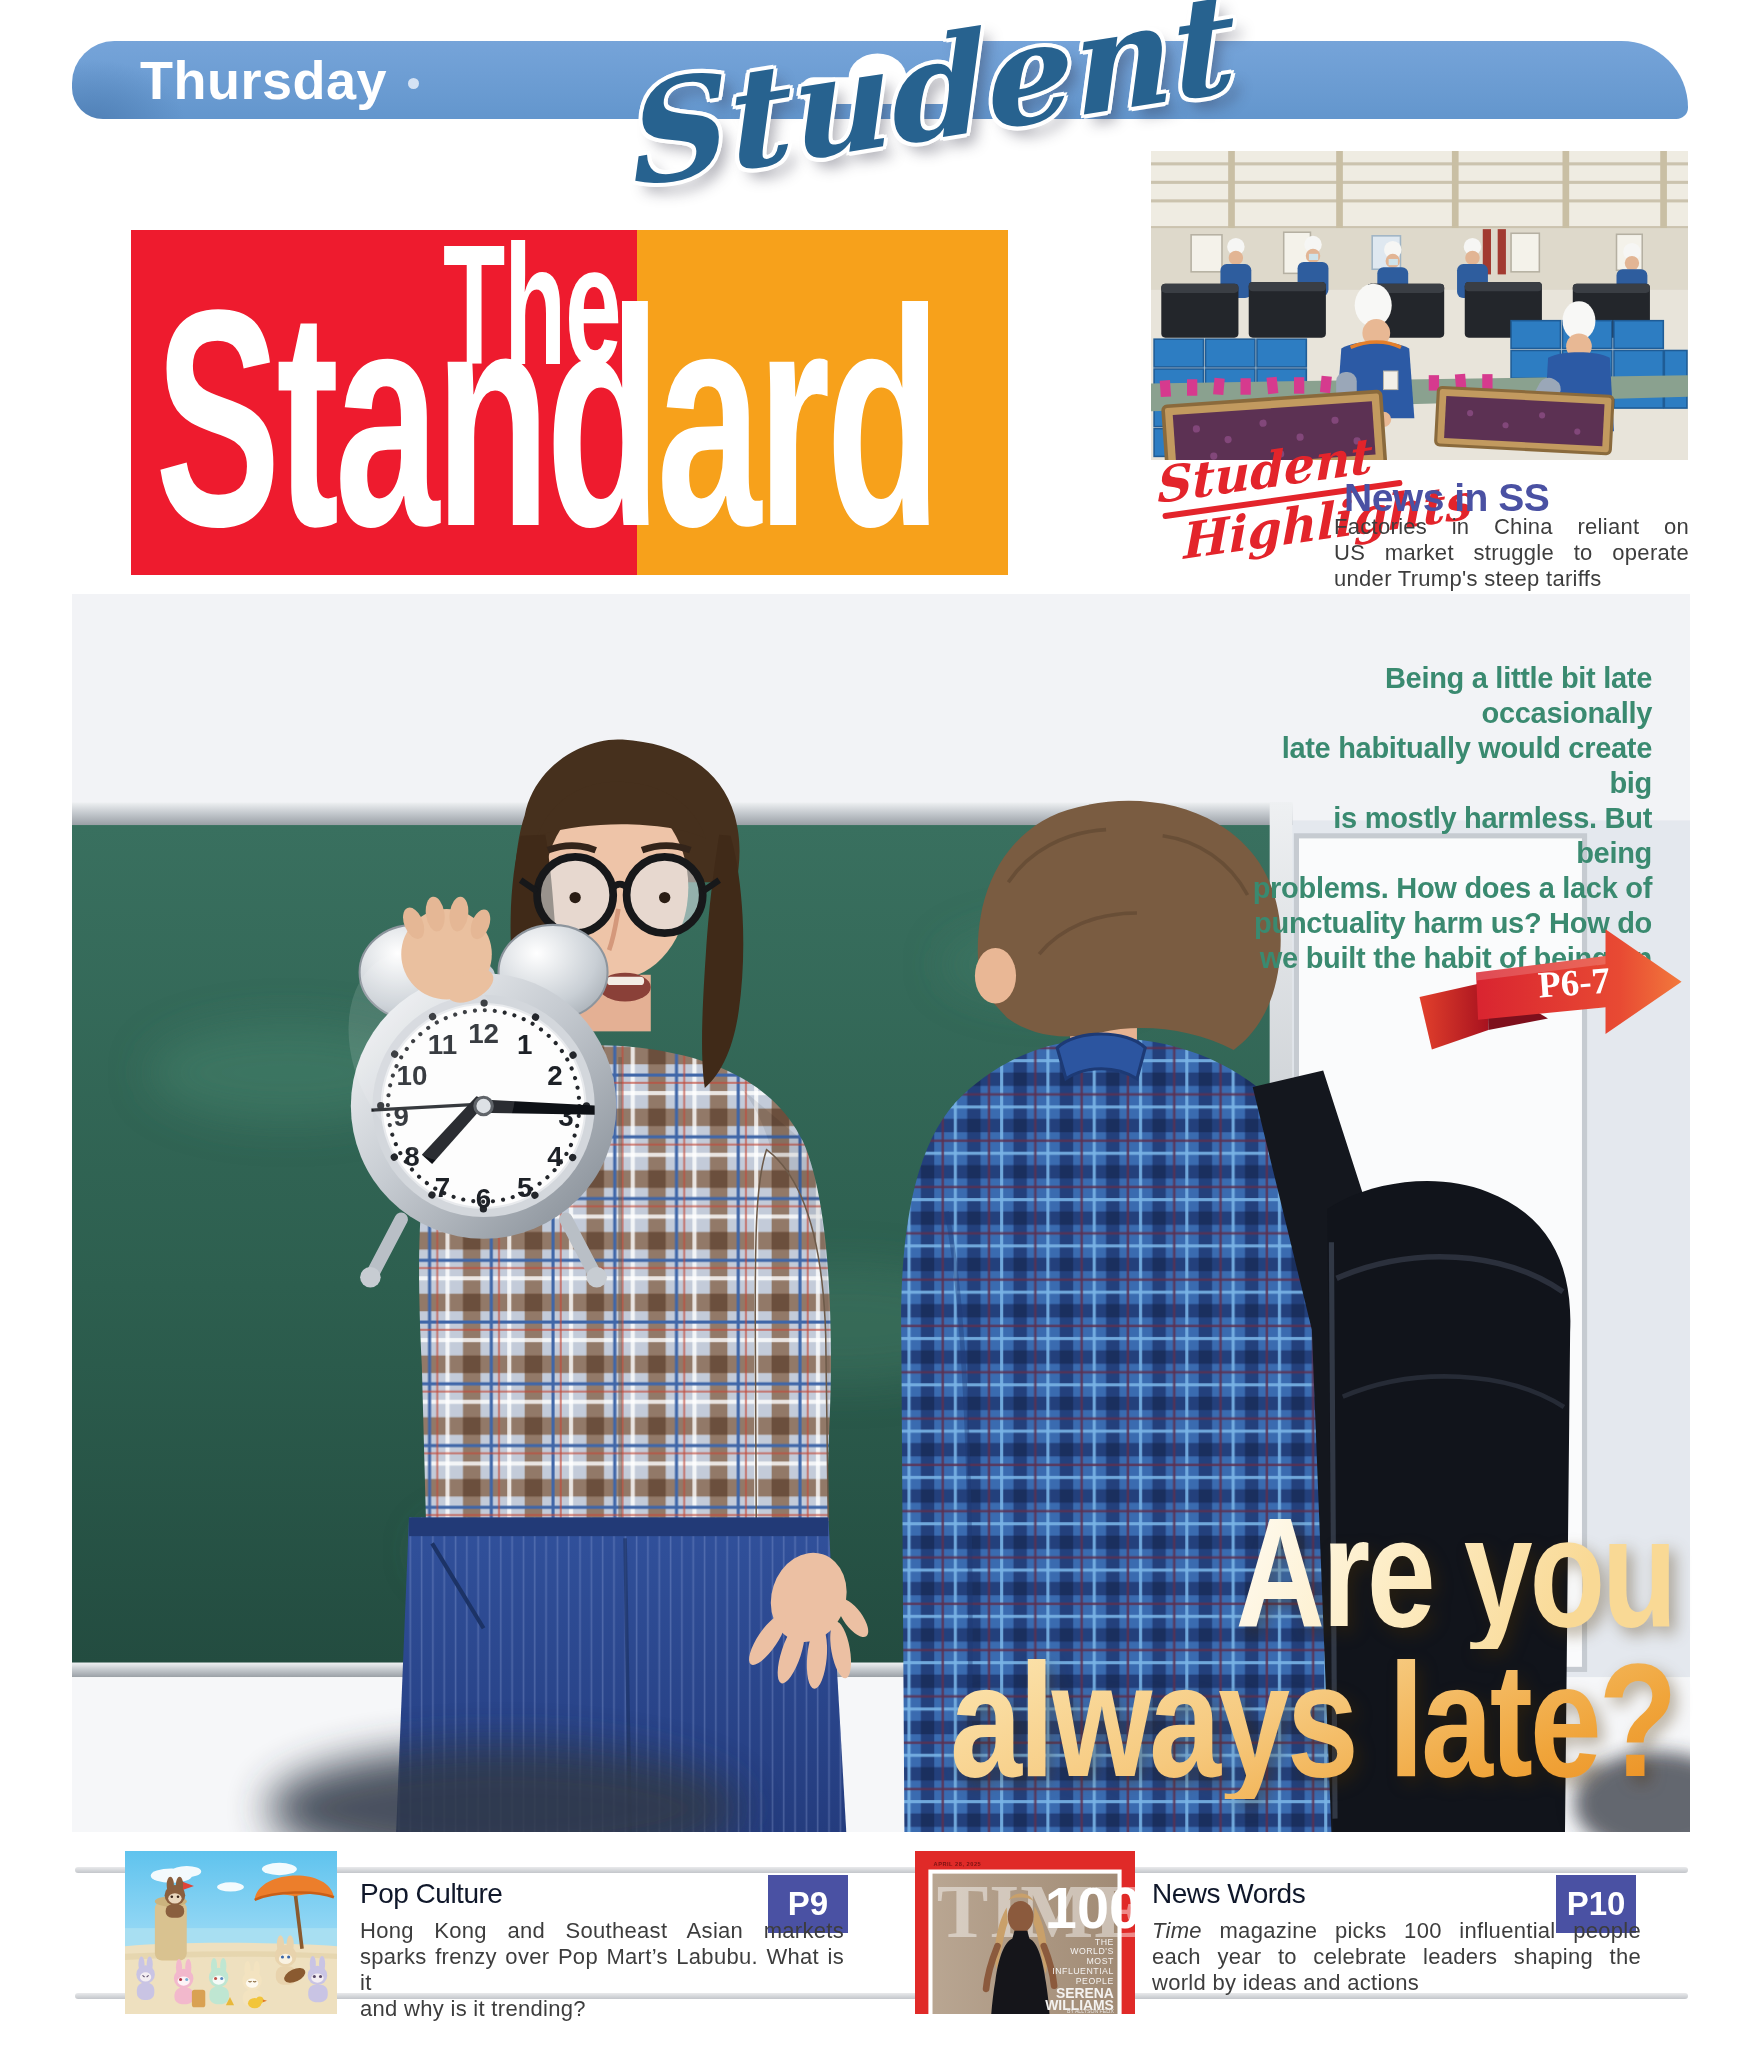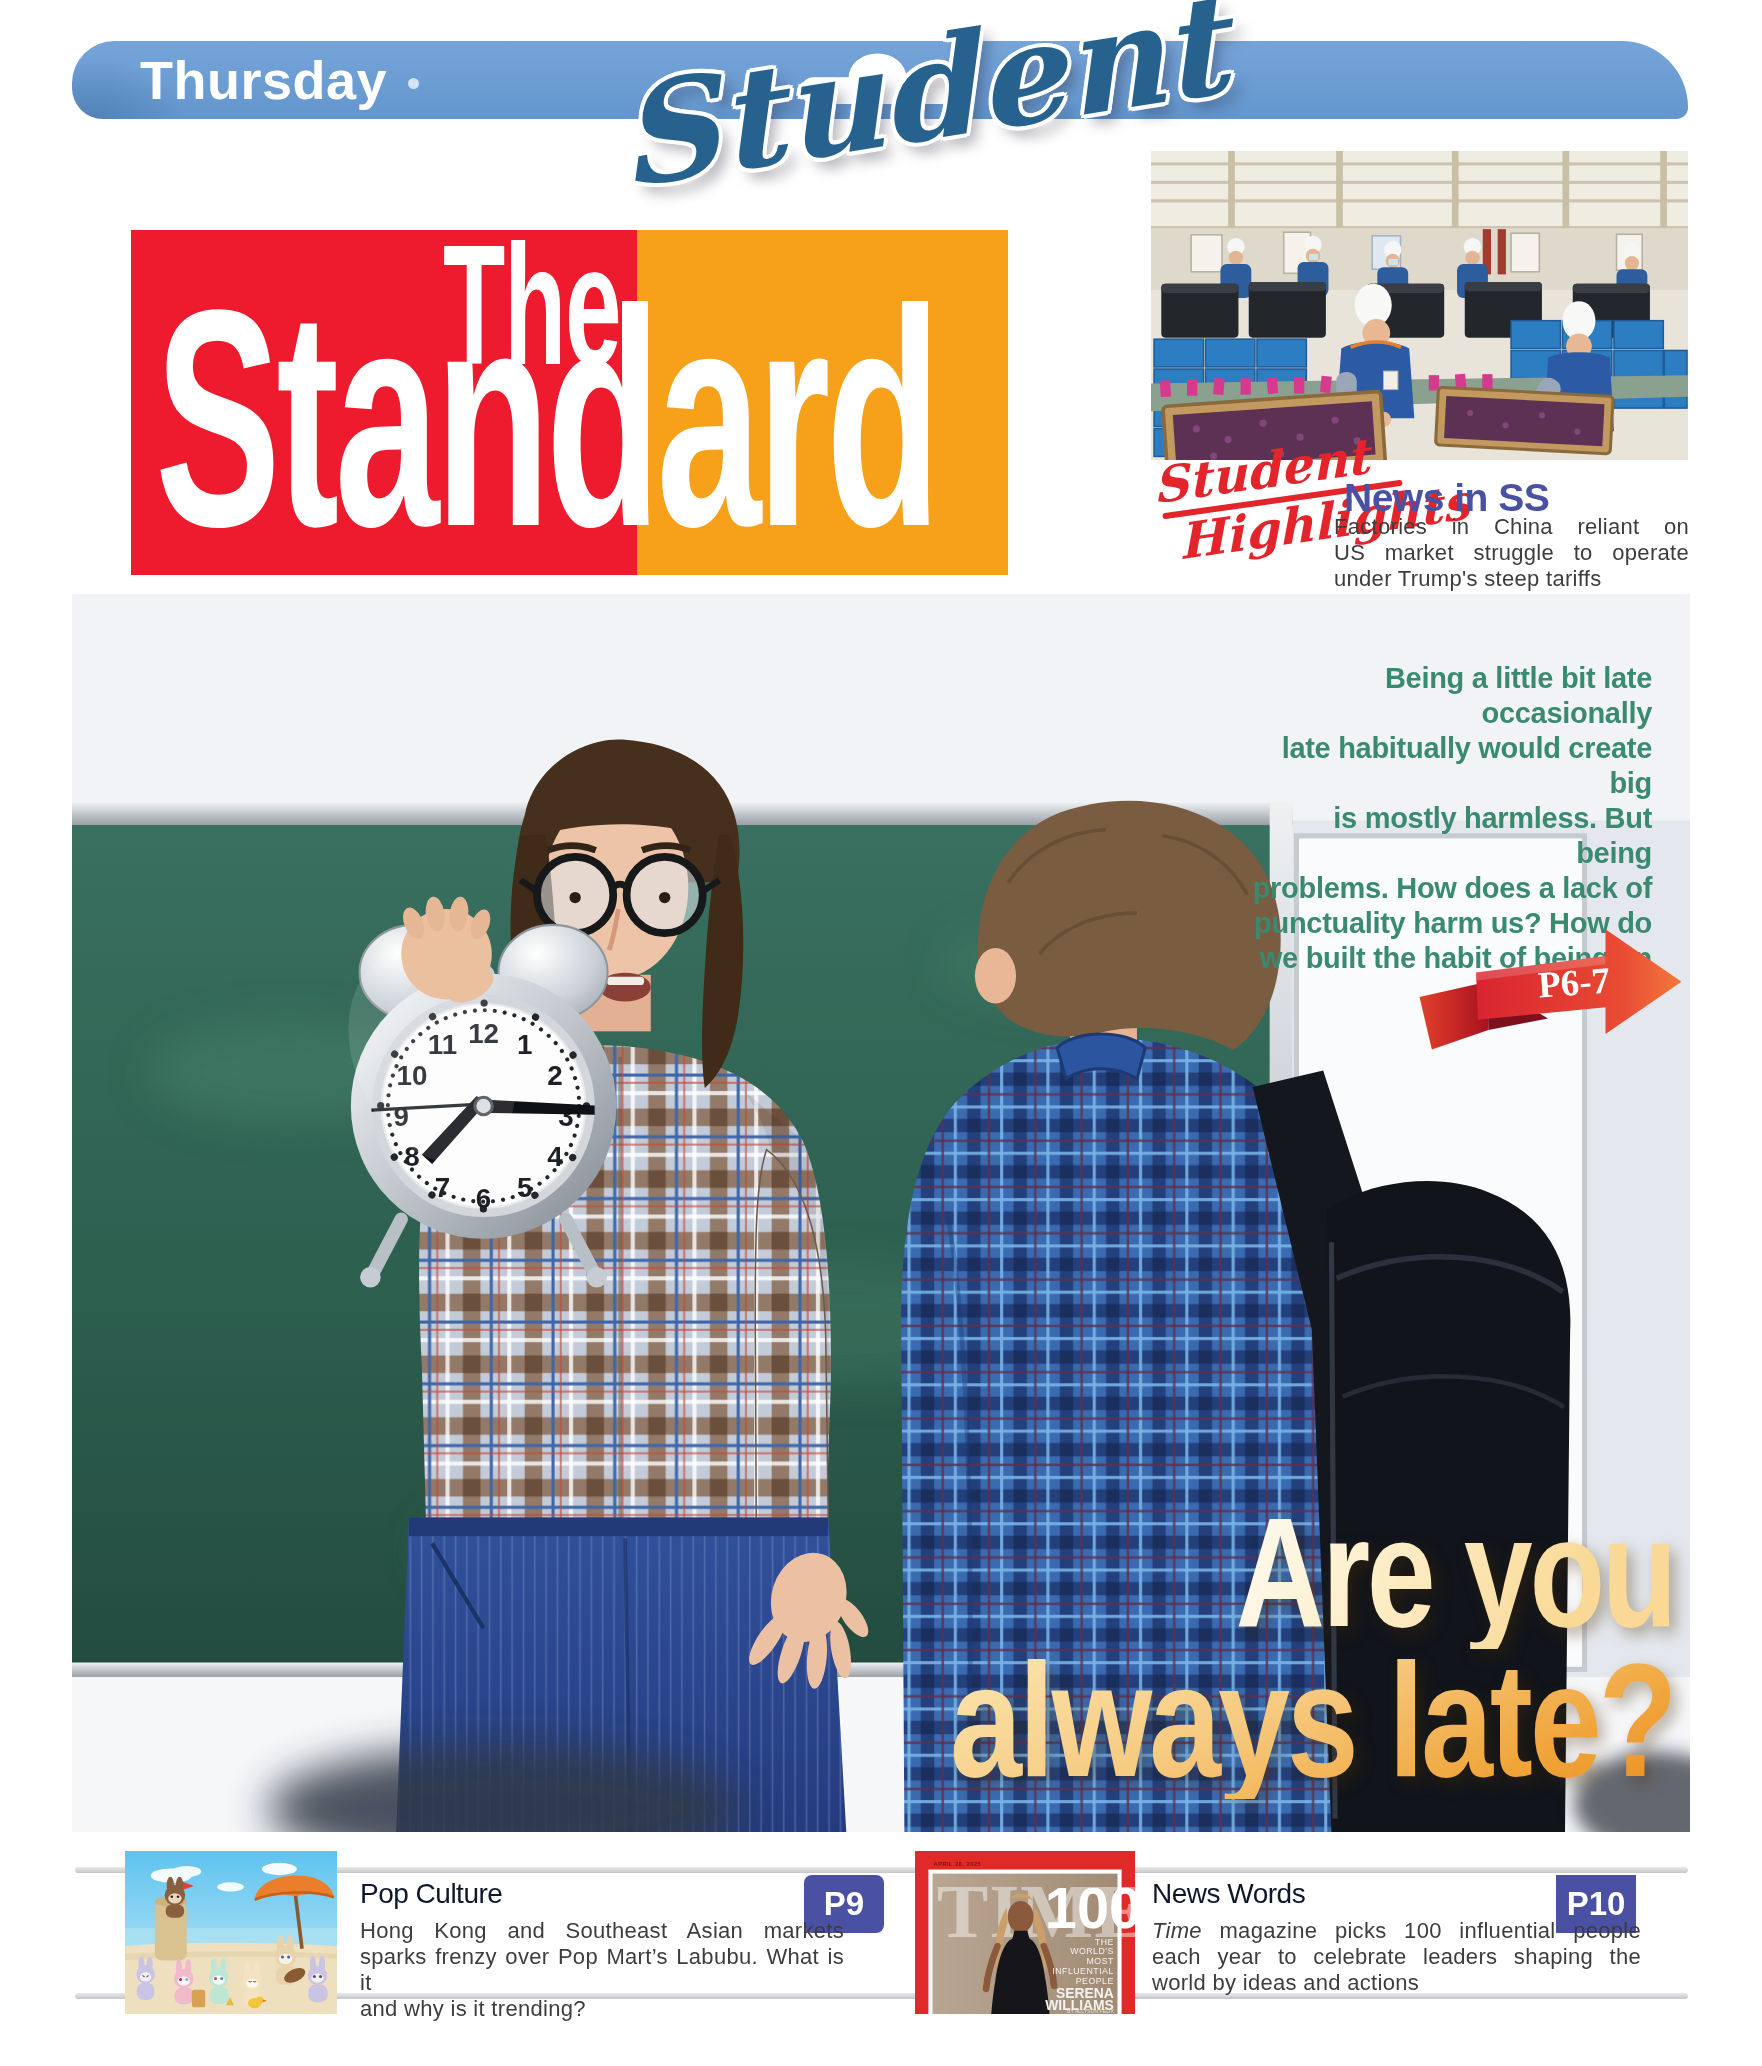--- a/index.html
+++ b/index.html
@@ -75,21 +75,21 @@
   .bar{position:absolute;left:75px;width:1613px;height:5.7px;border-radius:3.1px;
     background:linear-gradient(#e9eaec,#c3c6cb);}
   .bar1{top:1867px;} .bar2{top:1993px;}
   .labubu{position:absolute;left:125px;top:1851px;width:212px;height:163px;}
   .labubu svg,.timecover svg{width:100%;height:100%;display:block;}
   .timecover{position:absolute;left:915px;top:1851px;width:220px;height:163px;}
   .sec-h{position:absolute;font-size:28px;font-weight:normal;color:#0f172a;letter-spacing:-0.5px;}
   .poph{left:360px;top:1878px;} .nwh{left:1152px;top:1878px;}
   .badge{position:absolute;top:1875px;width:80px;height:58px;background:#4a51a3;color:#fff;
     display:flex;align-items:center;justify-content:center;font-weight:bold;font-size:33px;}
-  .b9{left:804px;border-radius:8px;} .b10{left:1556px;}
+  .b9{left:768px;} .b10{left:1556px;}
   .popb{position:absolute;left:360px;top:1918px;width:484px;}
   .nwb{position:absolute;left:1152px;top:1918px;width:489px;}
   .bodytext em{font-style:italic;}
 </style>
 </head>
 <body>
 
 <div class="page">
 
   <header class="banner">

